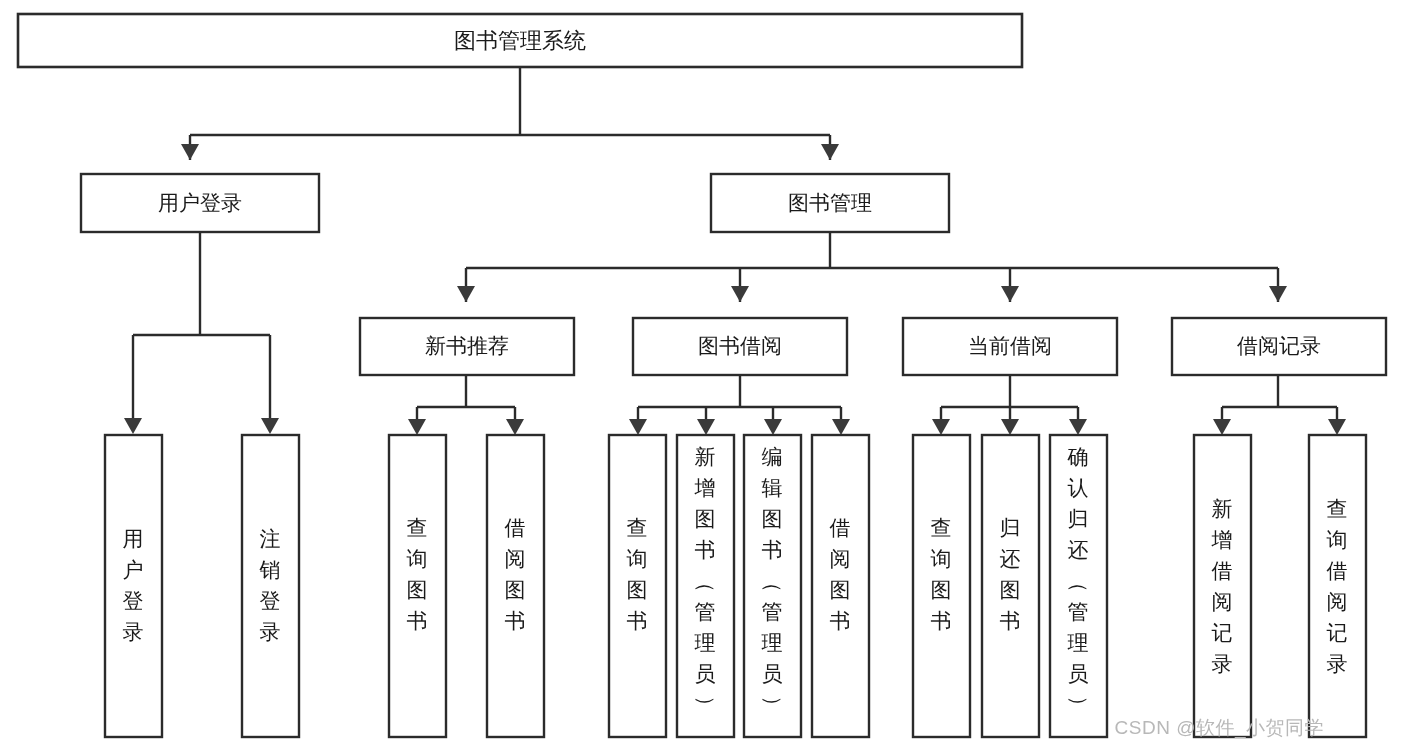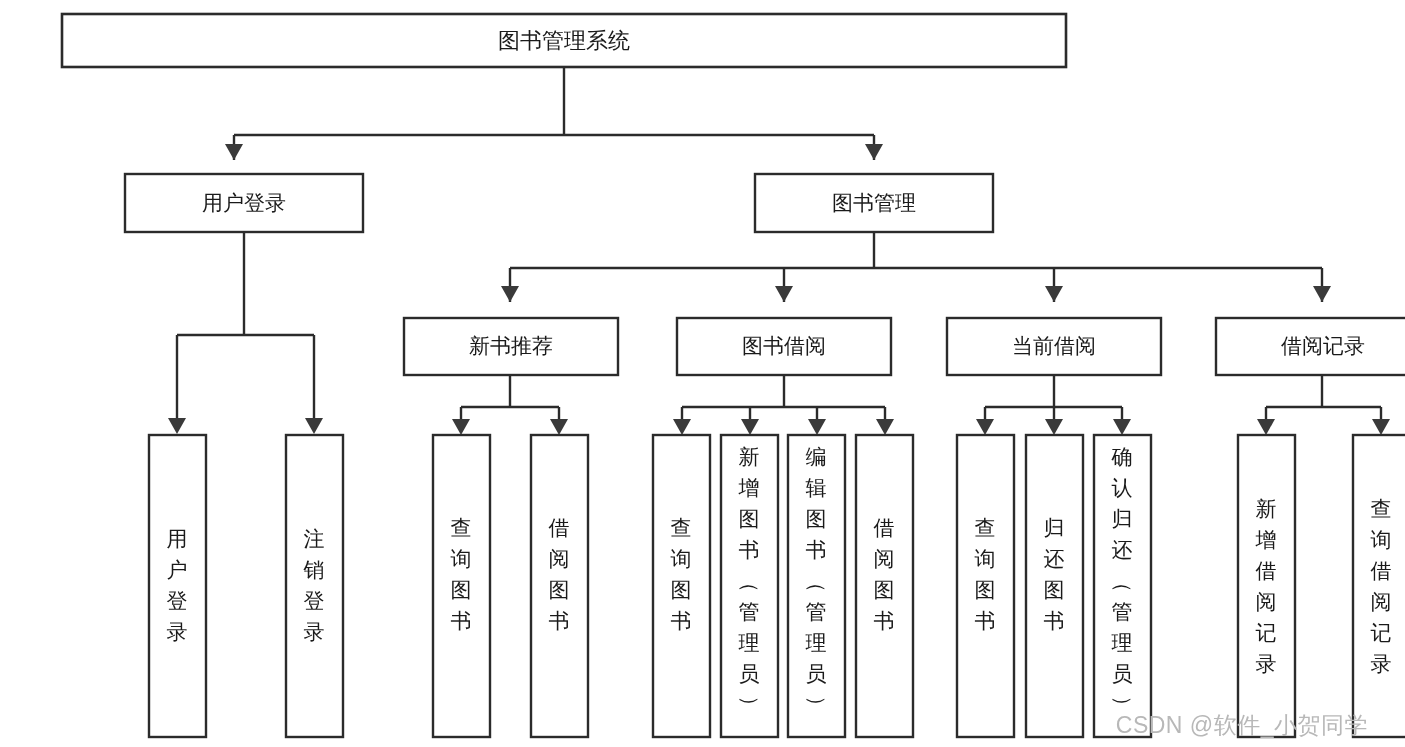--- a/index.html
+++ b/index.html
@@ -10,25 +10,24 @@
   }
   body {
     width: 1405px;
     height: 747px;
     font-family: "Liberation Sans", "DejaVu Sans", sans-serif;
     overflow: hidden;
     position: relative;
   }
   #diagram-root {
     position: absolute;
-    left: 8px;
+    left: 0;
     top: 0;
     width: 1336px;
     height: 747px;
-    padding-left: 36px;
   }
   svg.flow {
     display: block;
     width: 1405px;
     height: 747px;
   }
   .node-box {
     fill: #ffffff;
     stroke: #2b2b2b;
     stroke-width: 2.4;
@@ -63,21 +62,21 @@
     font-size: 21px;
     text-anchor: middle;
     dominant-baseline: middle;
     white-space: pre;
   }
   .watermark {
     position: absolute;
     right: 12px;
     bottom: 6px;
     font-family: "Liberation Sans", "DejaVu Sans", sans-serif;
-    font-size: 23px;
+    font-size: 19px;
     color: #b8b8b8;
     letter-spacing: 0.5px;
     user-select: none;
     pointer-events: none;
   }
 </style>
 </head>
 <body>
 
 <div id="diagram-root">

